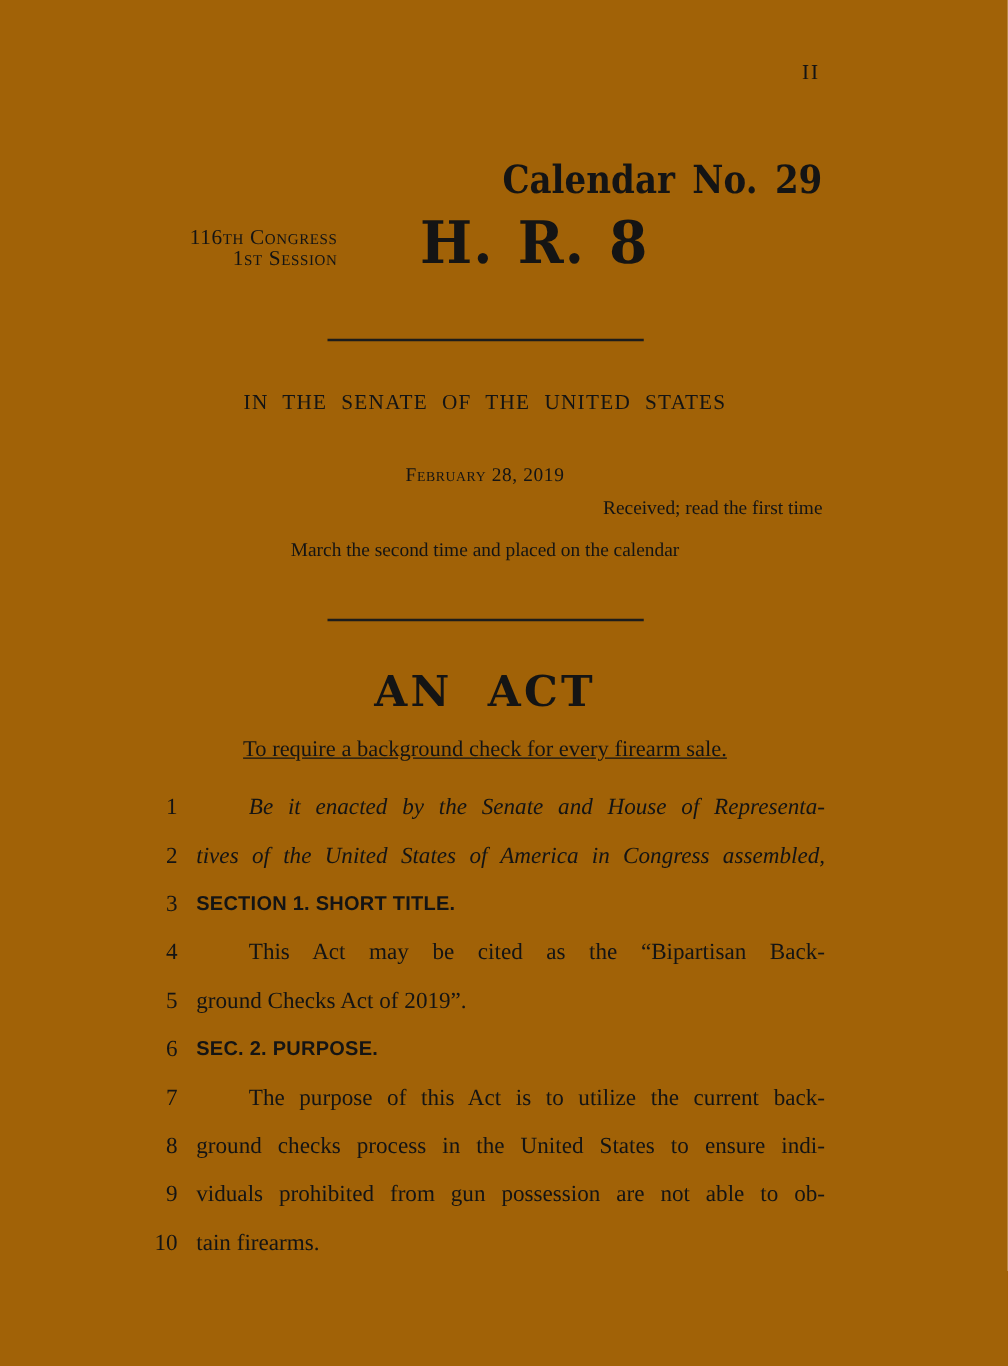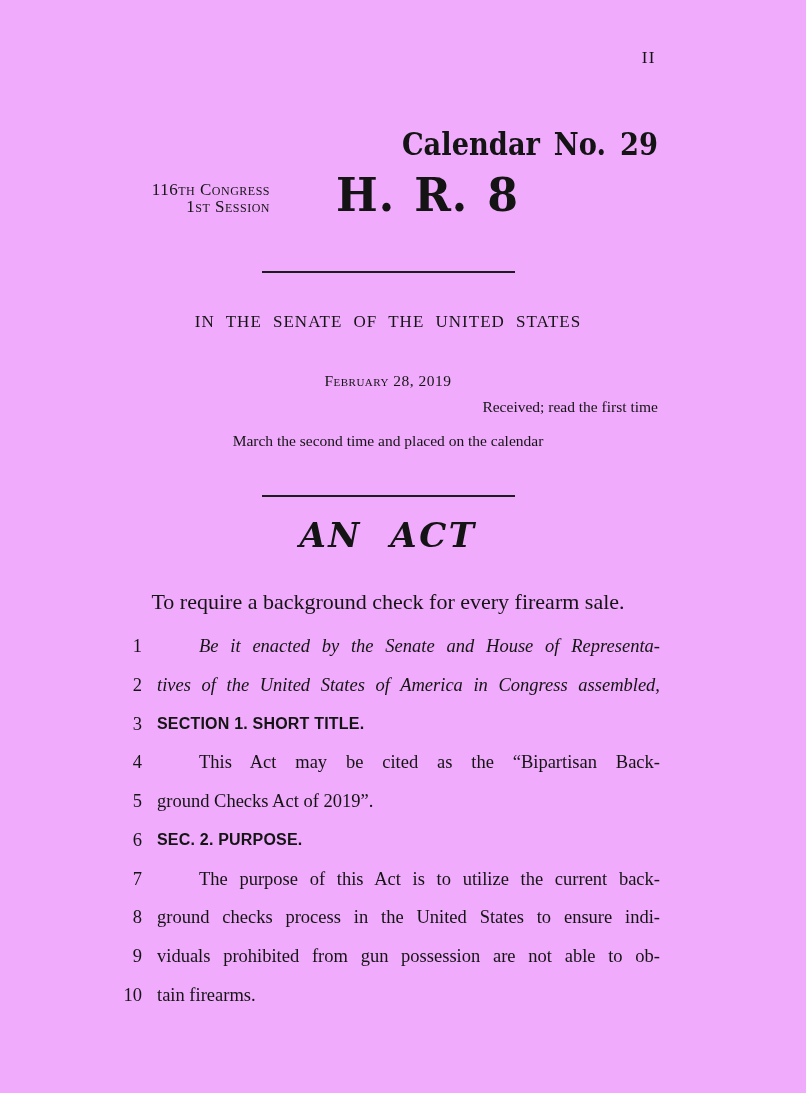--- a/index.html
+++ b/index.html
@@ -1,21 +1,21 @@
 <!DOCTYPE html>
 <html><head>
 <meta charset="utf-8">
 <style>
   html,body { margin:0; padding:0; }
   body {
     width:806px; height:1093px; background:#ffffff;
     font-family:"Liberation Serif", serif; color:#141414;
     -webkit-font-smoothing:antialiased;
   }
-  .page { position:relative; width:806px; height:1093px; overflow:hidden; background:#f0abfc; }
+  .page { position:relative; width:806px; height:1093px; overflow:hidden; background:#a16207; }
 
   .marker {
     position:absolute; top:48px; right:150px;
     font-size:17px; letter-spacing:1.5px;
   }
   .calendar {
     position:absolute; top:126px; right:148px;
     font-family:"DejaVu Serif", serif; font-weight:bold;
     font-size:31px; white-space:nowrap; word-spacing:5px;
     transform:scaleX(0.88); transform-origin:100% 50%;
@@ -39,24 +39,24 @@
 
   .center-block { position:absolute; left:118px; width:540px; text-align:center; white-space:nowrap; }
   .chamber { top:312px; font-size:17px; letter-spacing:1px; word-spacing:6px; }
   .action-date { font-variant:small-caps; font-size:15.5px; letter-spacing:0.5px; }
   .date-1 { top:372px; }
   .action-desc { font-size:15.5px; }
   .desc-1 { top:398px;text-align:right; }
   .date-2 { top:408px; }
   .desc-2 { top:432px; }
   .an-act {
-    top:515px; font-family:"DejaVu Serif", serif; font-weight:bold;
-    font-size:34px; letter-spacing:2.5px; word-spacing:14px;font-style:italic;
+    top:534px; font-family:"DejaVu Serif", serif; font-weight:bold;
+    font-size:34px; letter-spacing:2.5px; word-spacing:14px;
   }
-  .long-title { top:589px; font-size:22px; white-space:normal; }
+  .long-title { top:589px; font-size:18px; white-space:normal;text-decoration:underline; }
 
   .bill-body { position:absolute; top:627px; left:118px; width:542px; }
   .ln { display:flex; height:38.75px; line-height:38.75px; font-size:18.5px; }
   .num { width:24px; flex:none; text-align:right; }
   .txt { margin-left:15px; width:503px; flex:none; overflow:hidden; height:38.75px; }
   .just { text-align:justify; text-align-last:justify; }
   .ind  { text-indent:42px; }
   .it   { font-style:italic; }
   .head {
     font-family:"Liberation Sans", sans-serif; font-weight:bold;

